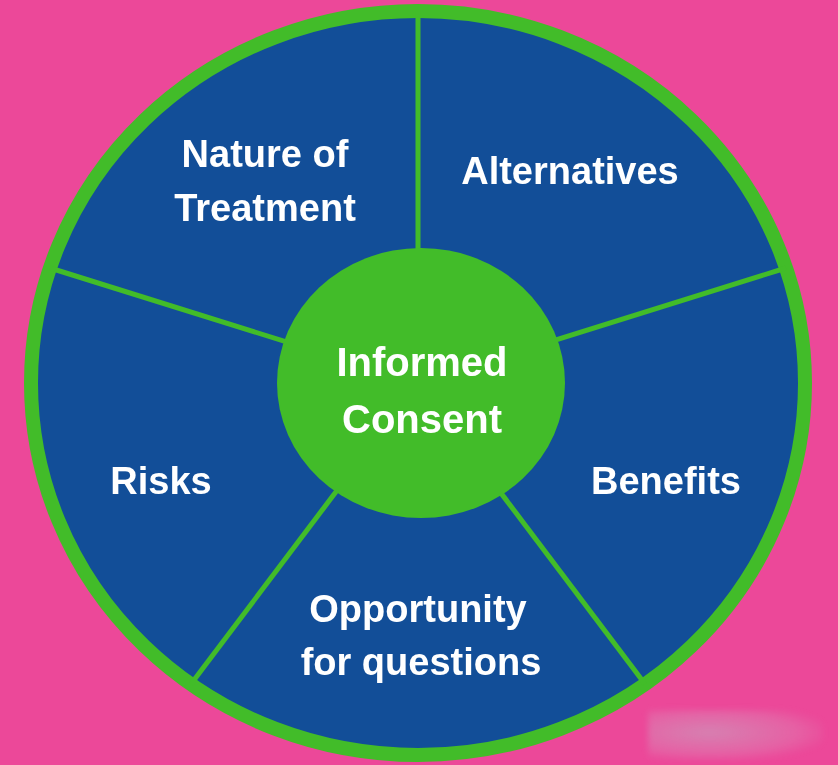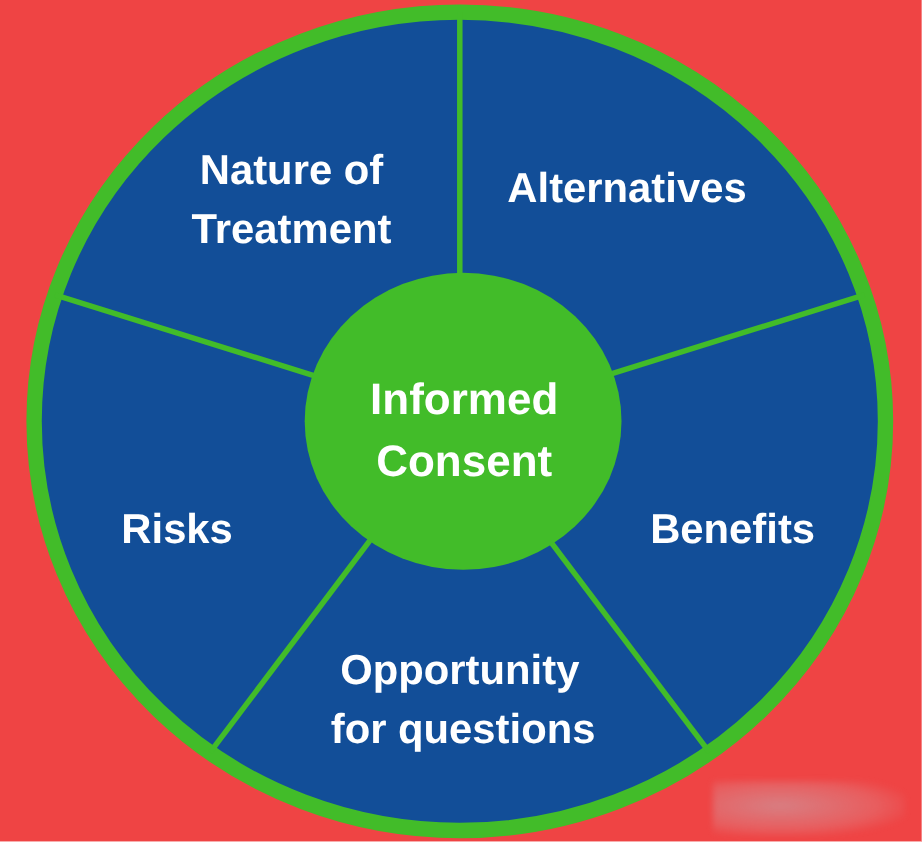--- a/index.html
+++ b/index.html
@@ -4,21 +4,21 @@
 <style>
   html, body {
     margin: 0;
     padding: 0;
     background: #ffffff;
   }
   .stage {
     position: relative;
     width: 838px;
     height: 765px;
-    background: #ef4444;
+    background: #ec4899;
     overflow: hidden;
     font-family: "Liberation Sans", sans-serif;
   }
   svg { display: block; }
   svg text {
     font-family: "Liberation Sans", "DejaVu Sans", sans-serif;
     font-weight: 700;
     text-anchor: middle;
   }
   .seg-label   { font-size: 38px; }

